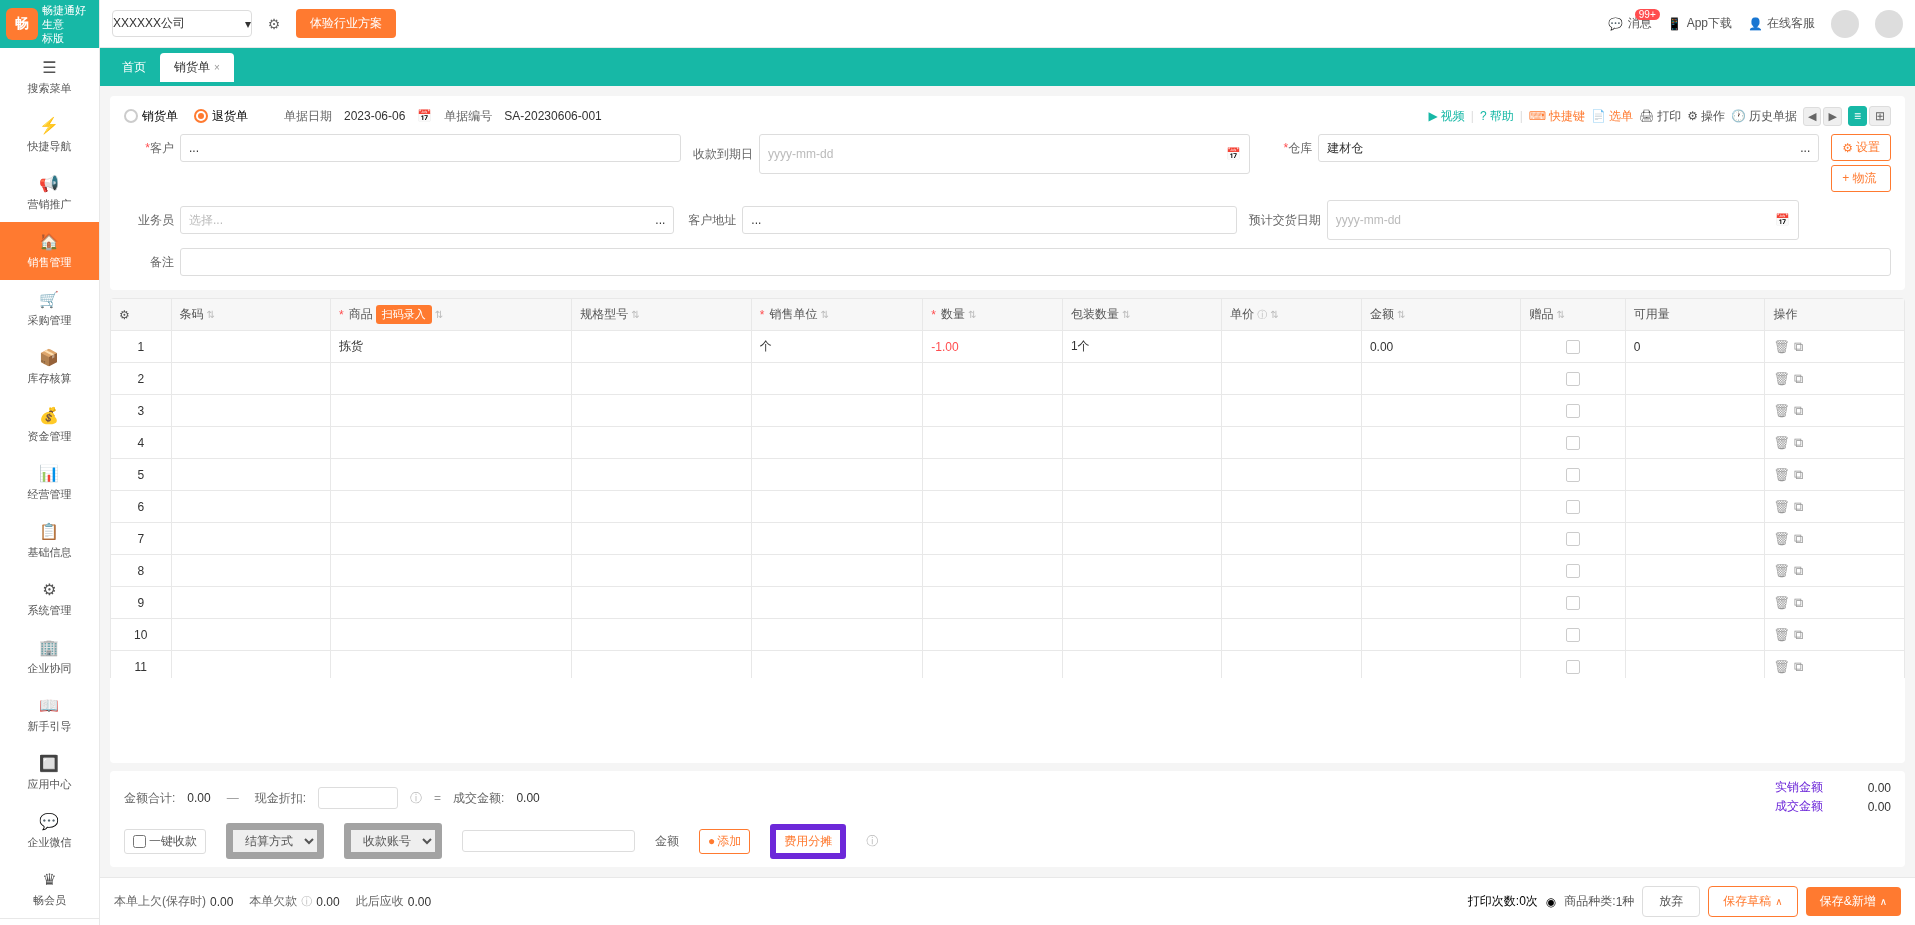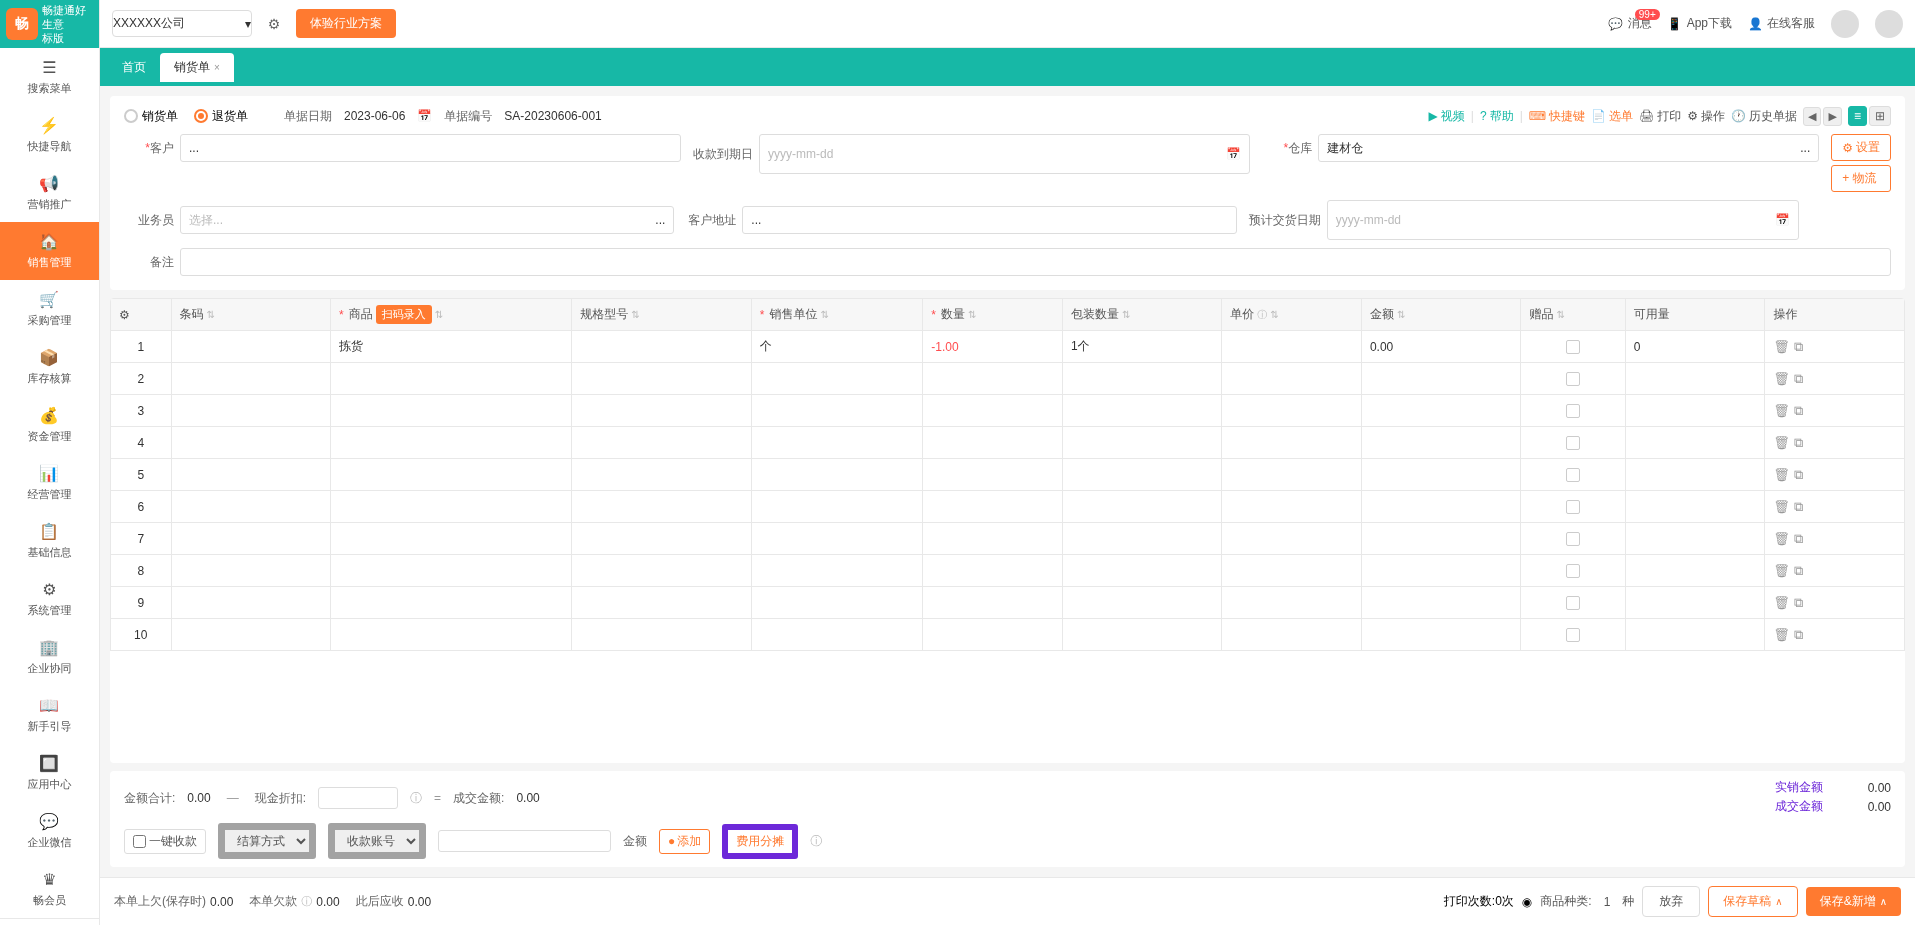--- a/index.html
+++ b/index.html
@@ -86,36 +86,36 @@
     th .th-inner { display: flex; align-items: center; gap: 3px; }
 
     
     .footer-summary { background: #fff; border-radius: 4px; padding: 8px 14px; }
     .summary-row { display: flex; align-items: center; gap: 12px; }
     .sum-label { color: #666; }
     .sum-value { color: #333; font-weight: 500; }
     .sum-eq { color: #999; }
     .sum-dash { color: #999; padding: 0 4px; }
     .discount-input { border: 1px solid #ddd; border-radius: 3px; padding: 3px 6px; width: 80px; }
-    .payment-row { display: flex; align-items: center; gap: 12px; margin-top: 6px; }
+    .payment-row { display: flex; align-items: center; gap: 20px; margin-top: 6px; }
     .one-click-btn { border: 1px solid #ddd; border-radius: 3px; padding: 3px 8px; cursor: pointer; display: flex; align-items: center; gap: 3px; color: #555; }
     .pay-select { border: 7px solid #a3a3a3; border-radius: 3px; padding: 3px 8px; color: #555; min-width: 80px; }
     .pay-input { border: 1px solid #ddd; border-radius: 3px; padding: 3px 8px; min-width: 60px; }
     .add-btn { border: 1px solid #ff7a30; color: #ff7a30; background: #fff; border-radius: 3px; padding: 3px 8px; cursor: pointer; display: flex; align-items: center; gap: 2px; }
     .fee-split-btn { border: 6px solid #6d28d9; color: #ff7a30; background: #fff; border-radius: 3px; padding: 3px 8px; cursor: pointer; }
     .help-icon { color: #bbb; cursor: pointer; }
 
     
     .stats-bar { background: #fff; border-top: 1px solid #e8e8e8; padding: 8px 14px; display: flex; align-items: center; gap: 16px; }
     .stat-item { display: flex; align-items: center; gap: 4px; color: #555; }
     .stat-label { color: #666; }
     .stat-value { color: #333; }
     .stat-info { color: #bbb; font-size: 11px; cursor: pointer; }
     .bar-right { margin-left: auto; display: flex; align-items: center; gap: 8px; }
-    .goods-count { display: flex; align-items: center; gap: 12px; color: #555; }
+    .goods-count { display: flex; align-items: center; gap: 0; color: #555; }
     .discard-btn { border: 1px solid #ddd; border-radius: 4px; padding: 6px 16px; cursor: pointer; color: #555; background: #fff; }
     .save-draft-btn { border: 1px solid #ff7a30; color: #ff7a30; background: #fff; border-radius: 4px; padding: 6px 14px; cursor: pointer; display: flex; align-items: center; gap: 4px; }
     .save-new-btn { background: #ff7a30; color: #fff; border: none; border-radius: 4px; padding: 6px 14px; cursor: pointer; display: flex; align-items: center; gap: 4px; }
     .btn-chevron { font-size: 10px; }
 
     
     .deal-box { display: flex; flex-direction: column; align-items: flex-end; margin-left: auto; }
     .deal-row { display: flex; gap: 8px; align-items: center; margin-bottom: 2px; }
     .deal-label { color: #6d28d9; }
     .deal-value { color: #333; font-weight: 500; min-width: 60px; text-align: right; }
@@ -678,20 +678,43 @@
                   </div>
                 </td>
                 <td></td>
                 <td>
                   <div class="action-icons">
                     <span class="action-icon">🗑</span>
                     <span class="action-icon">⧉</span>
                   </div>
                 </td>
               </tr>
+            <tr>
+                <td class="col-index">11</td>
+                <td></td>
+                <td></td>
+                <td></td>
+                <td></td>
+                <td></td>
+                <td></td>
+                <td></td>
+                <td></td>
+                <td>
+                  <div class="checkbox-cell">
+                    <div class="fake-checkbox"></div>
+                  </div>
+                </td>
+                <td></td>
+                <td>
+                  <div class="action-icons">
+                    <span class="action-icon">🗑</span>
+                    <span class="action-icon">⧉</span>
+                  </div>
+                </td>
+              </tr>
 
           </tbody>
         </table>
       </div>
     </div>
 
     <div class="footer-summary">
       <div style="display:flex; align-items:center; gap:8px;">
         <div class="summary-row">
           <span class="sum-label">金额合计:</span>

